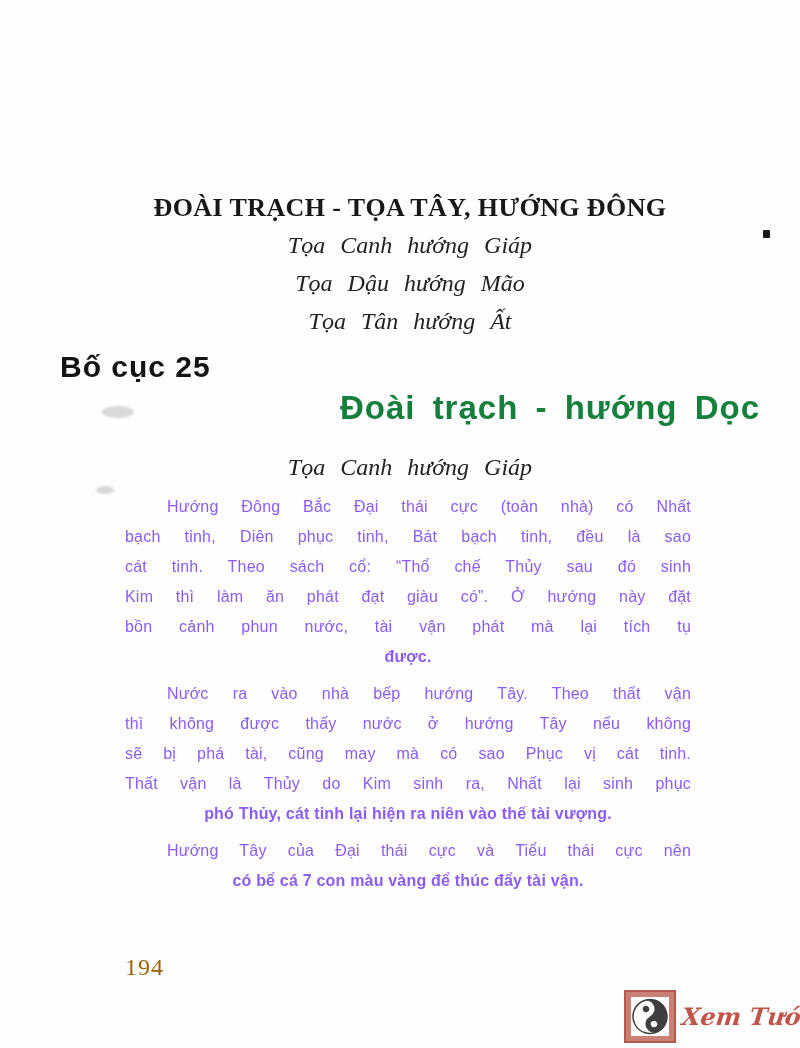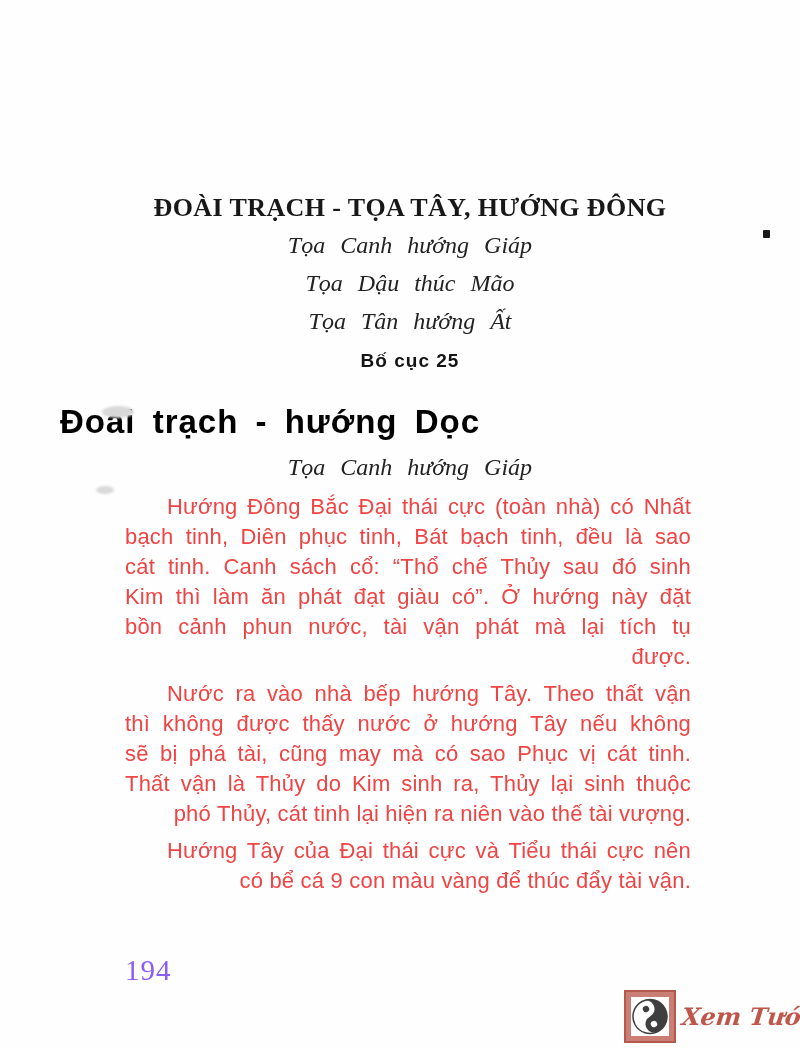--- a/index.html
+++ b/index.html
@@ -19,56 +19,55 @@
   }
   .subtitle-block{
     position:absolute;top:226px;left:60px;width:700px;
     text-align:center;line-height:38px;
     font-family:"Liberation Serif",serif;
     font-style:italic;font-size:24px;word-spacing:9px;
     color:#222222;
   }
   .section-label{
     position:absolute;top:350px;left:60px;width:700px;
-    text-align:center;
-    font-weight:bold;font-size:19px;letter-spacing:1px;
+    font-weight:bold;font-size:30px;letter-spacing:1px;
     color:#141414;
   }
   .section-heading{
-    position:absolute;top:403px;left:60px;width:700px;
-    text-align:left;
+    position:absolute;top:389px;left:60px;width:700px;
+    text-align:right;
     font-weight:bold;font-size:33px;letter-spacing:1px;word-spacing:7px;
-    color:#000000;
+    color:#15803d;
   }
   .section-subtitle{
     position:absolute;top:454px;left:60px;width:700px;
     text-align:center;
     font-family:"Liberation Serif",serif;
     font-style:italic;font-size:24px;word-spacing:9px;
     color:#222222;
   }
 
   .body-text{
     position:absolute;top:492px;left:125px;width:566px;
-    font-size:22px;line-height:30px;letter-spacing:0.2px;
-    color:#ef4444;
+    font-size:16px;line-height:30px;letter-spacing:0.2px;
+    color:#8b5cf6;
   }
   .paragraph{margin:0 0 7px 0;}
   .line{
     text-align:justify;
     height:30px;overflow:hidden;
   }
   .line.justify-full::after{content:"";display:inline-block;width:100%;}
   .line.indent{text-indent:42px;}
-  .line.last{text-align:right;}
+  .line.last{text-align:center;font-weight:bold;}
 
   .page-number{
     position:absolute;top:954px;left:125px;
     font-family:"Liberation Serif",serif;
-    font-size:29px;color:#8b5cf6;letter-spacing:1px;
+    font-size:24px;color:#a16207;letter-spacing:1px;
   }
 
   .watermark{
     position:absolute;top:988px;left:624px;width:172px;height:56px;
     display:flex;align-items:center;
   }
   .watermark-icon{width:52px;height:53px;flex:0 0 auto;}
   .watermark-text{
     margin-left:6px;
     font-family:"DejaVu Serif",serif;
@@ -91,49 +90,49 @@
 </style>
 </head>
 <body>
 
 <div class="page">
 
   <h1 class="title">ĐOÀI TRẠCH - TỌA TÂY, HƯỚNG ĐÔNG</h1>
 
   <div class="subtitle-block">
     <div>Tọa Canh hướng Giáp</div>
-    <div>Tọa Dậu thúc Mão</div>
+    <div>Tọa Dậu hướng Mão</div>
     <div>Tọa Tân hướng Ất</div>
   </div>
 
   <div class="section-label">Bố cục 25</div>
 
   <div class="section-heading">Đoài trạch - hướng Dọc</div>
 
   <div class="section-subtitle">Tọa Canh hướng Giáp</div>
 
   <div class="body-text">
     <div class="paragraph">
       <div class="line indent justify-full">Hướng Đông Bắc Đại thái cực (toàn nhà) có Nhất</div>
       <div class="line justify-full">bạch tinh, Diên phục tinh, Bát bạch tinh, đều là sao</div>
-      <div class="line justify-full">cát tinh. Canh sách cổ: “Thổ chế Thủy sau đó sinh</div>
+      <div class="line justify-full">cát tinh. Theo sách cổ: “Thổ chế Thủy sau đó sinh</div>
       <div class="line justify-full">Kim thì làm ăn phát đạt giàu có”. Ở hướng này đặt</div>
       <div class="line justify-full">bồn cảnh phun nước, tài vận phát mà lại tích tụ</div>
       <div class="line last">được.</div>
     </div>
     <div class="paragraph">
       <div class="line indent justify-full">Nước ra vào nhà bếp hướng Tây. Theo thất vận</div>
       <div class="line justify-full">thì không được thấy nước ở hướng Tây nếu không</div>
       <div class="line justify-full">sẽ bị phá tài, cũng may mà có sao Phục vị cát tinh.</div>
-      <div class="line justify-full">Thất vận là Thủy do Kim sinh ra, Thủy lại sinh thuộc</div>
+      <div class="line justify-full">Thất vận là Thủy do Kim sinh ra, Nhất lại sinh phục</div>
       <div class="line last">phó Thủy, cát tinh lại hiện ra niên vào thế tài vượng.</div>
     </div>
     <div class="paragraph">
       <div class="line indent justify-full">Hướng Tây của Đại thái cực và Tiểu thái cực nên</div>
-      <div class="line last">có bể cá 9 con màu vàng để thúc đẩy tài vận.</div>
+      <div class="line last">có bể cá 7 con màu vàng để thúc đẩy tài vận.</div>
     </div>
   </div>
 
   <div class="page-number">194</div>
 
   <div class="scan-speck speck-1"></div>
   <div class="scan-smudge smudge-1"></div>
   <div class="scan-smudge smudge-2"></div>
 
   <div class="watermark">

